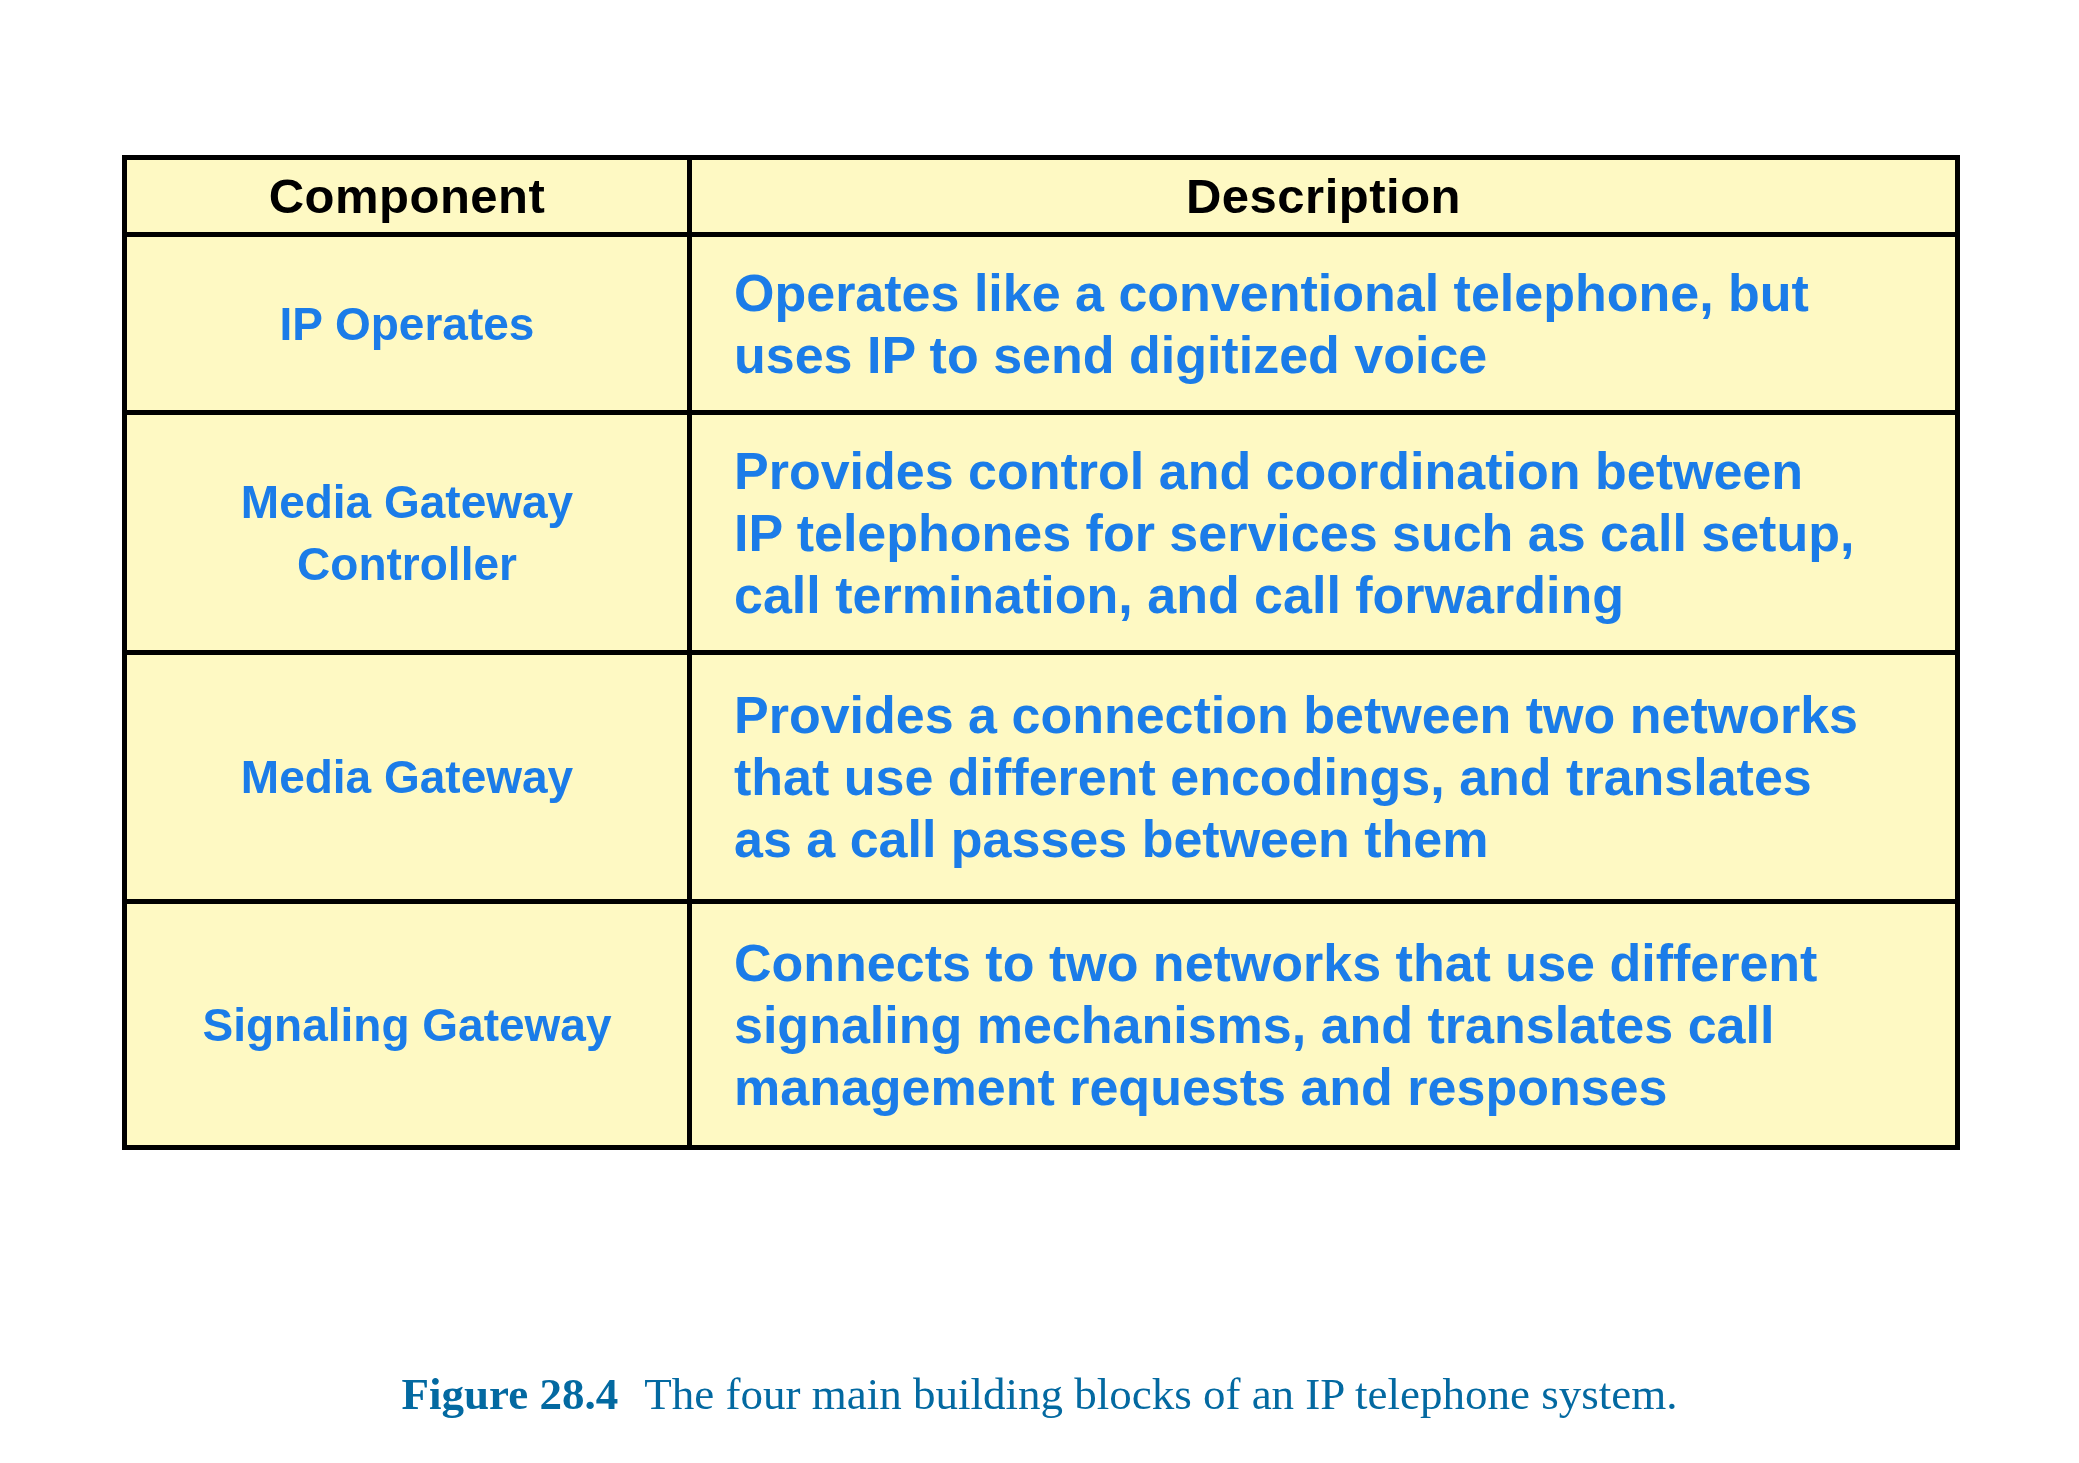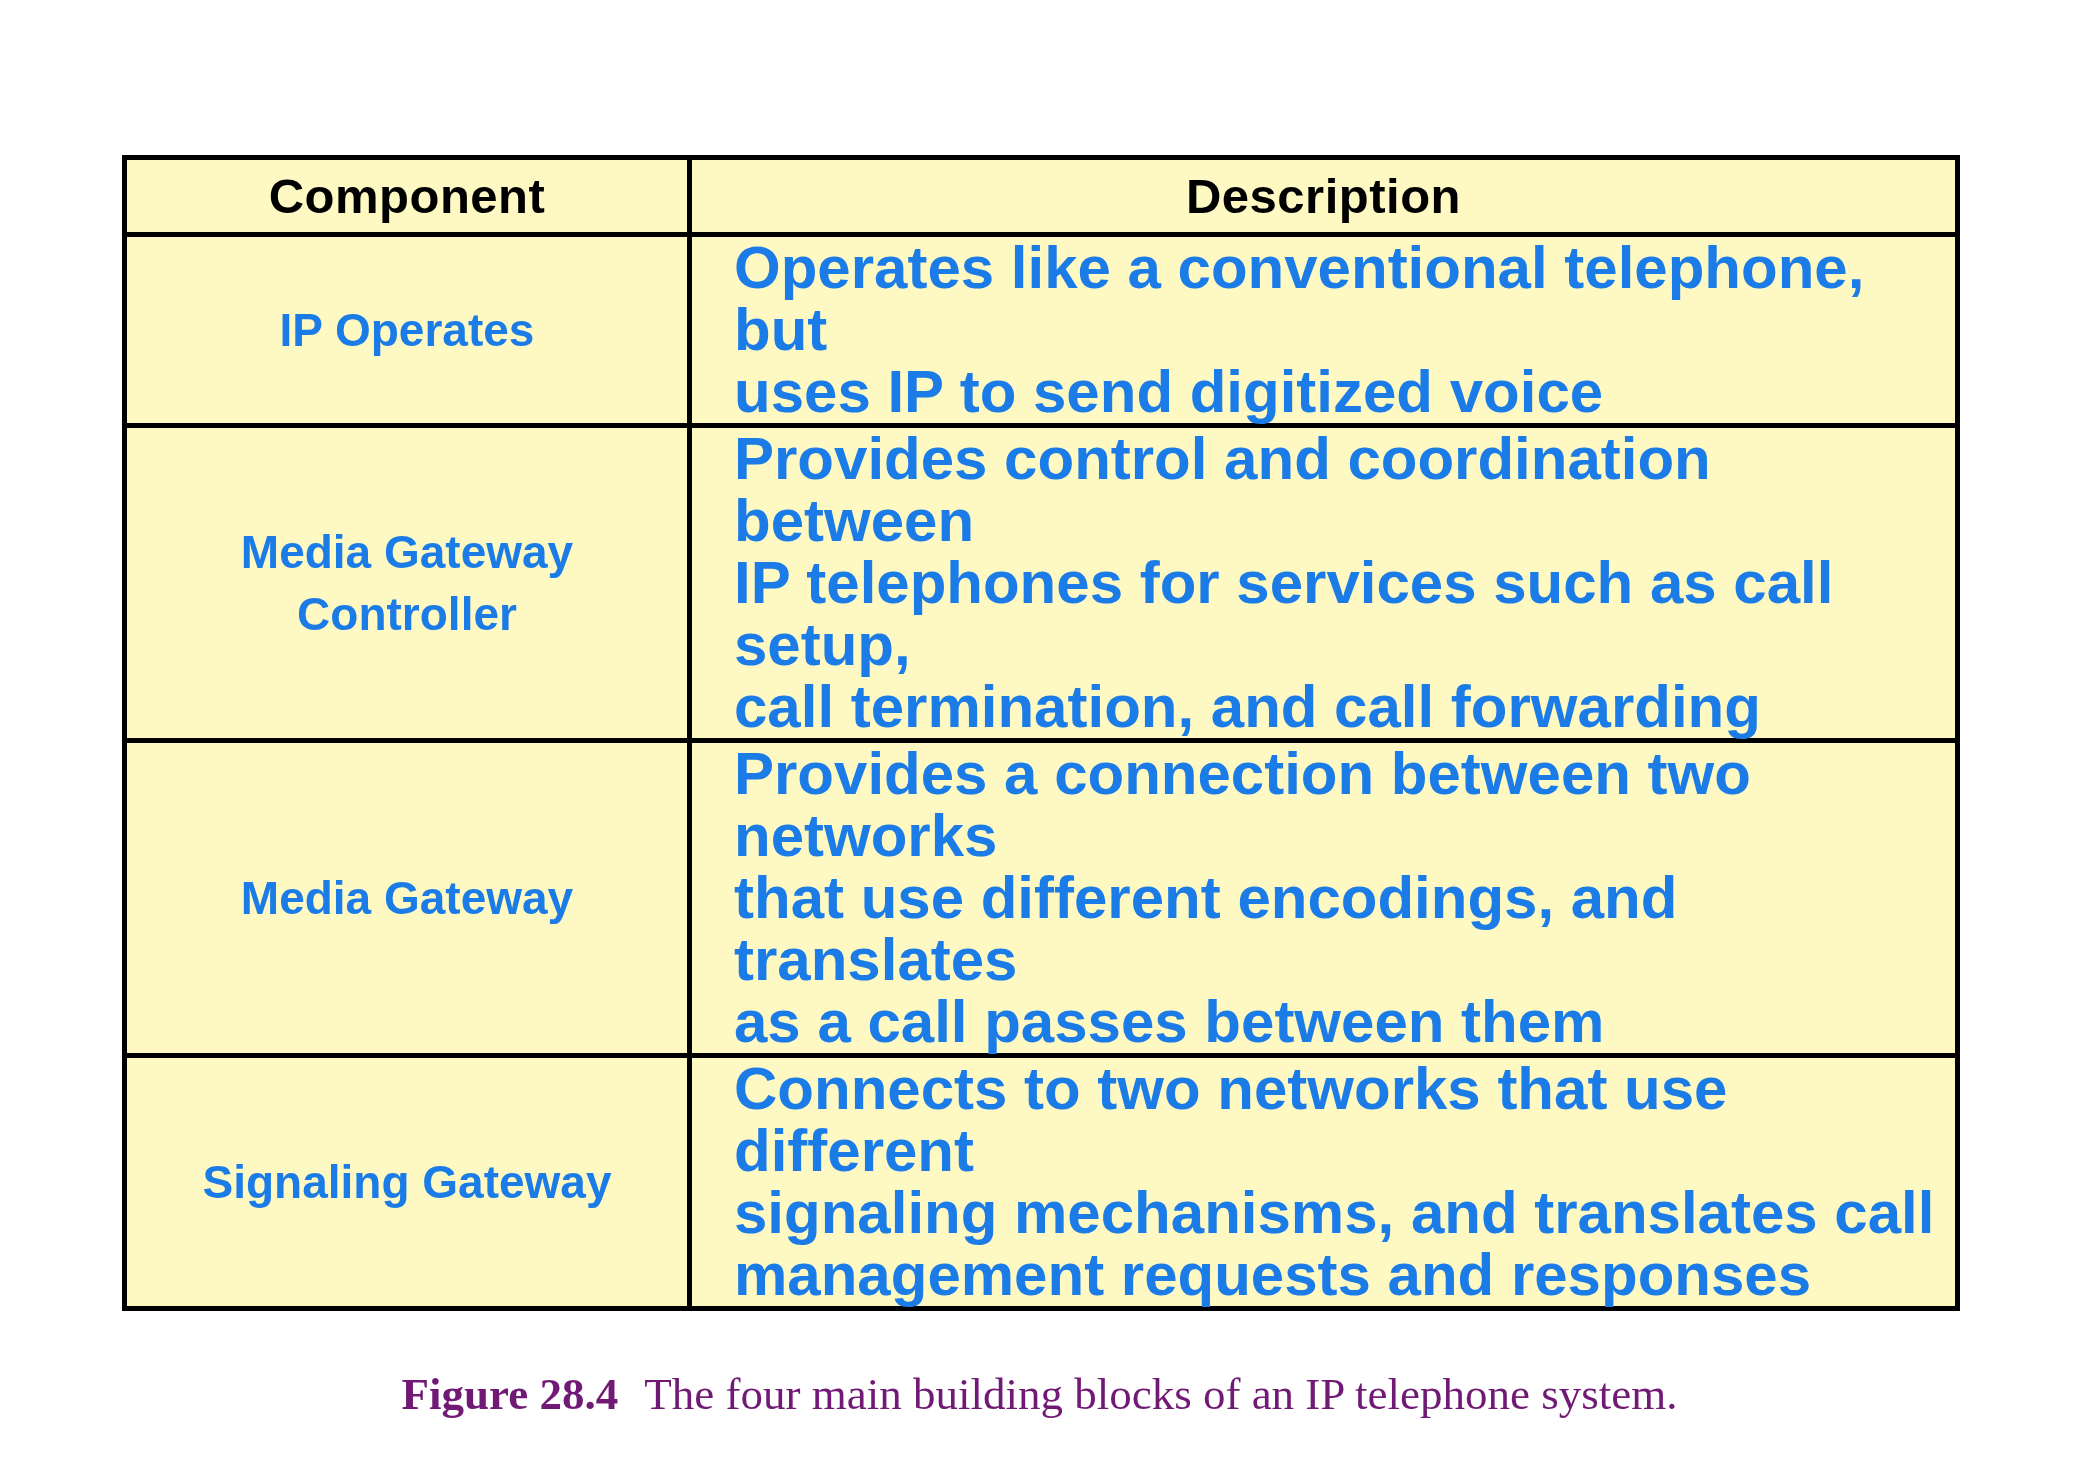--- a/index.html
+++ b/index.html
@@ -51,39 +51,39 @@
   td.comp-cell {
     font-size: 46px;
     font-weight: bold;
     color: var(--accent-blue, #1b7ce8);
     text-align: center;
     line-height: 62px;
     white-space: pre-line;
     padding: 0 6px;
   }
   td.desc-cell {
-    font-size: 60px;
+    font-size: 52px;
     font-weight: bold;
     color: var(--accent-blue, #1b7ce8);
     text-align: left;
     line-height: 62px;
     white-space: pre-line;
     padding: 0 8px 0 42px;
   }
 
   
   .caption {
     position: absolute;
     left: 0;
     top: 1368px;
     width: 2079px;
     text-align: center;
     font-family: "Liberation Serif", serif;
     font-size: 45px;
-    color: #701a75;
+    color: #0369a1;
     line-height: 52px;
     white-space: nowrap;
   }
   .caption .cap-label {
     font-weight: bold;
     margin-right: 26px;
   }
 </style>
 </head>
 <body>

